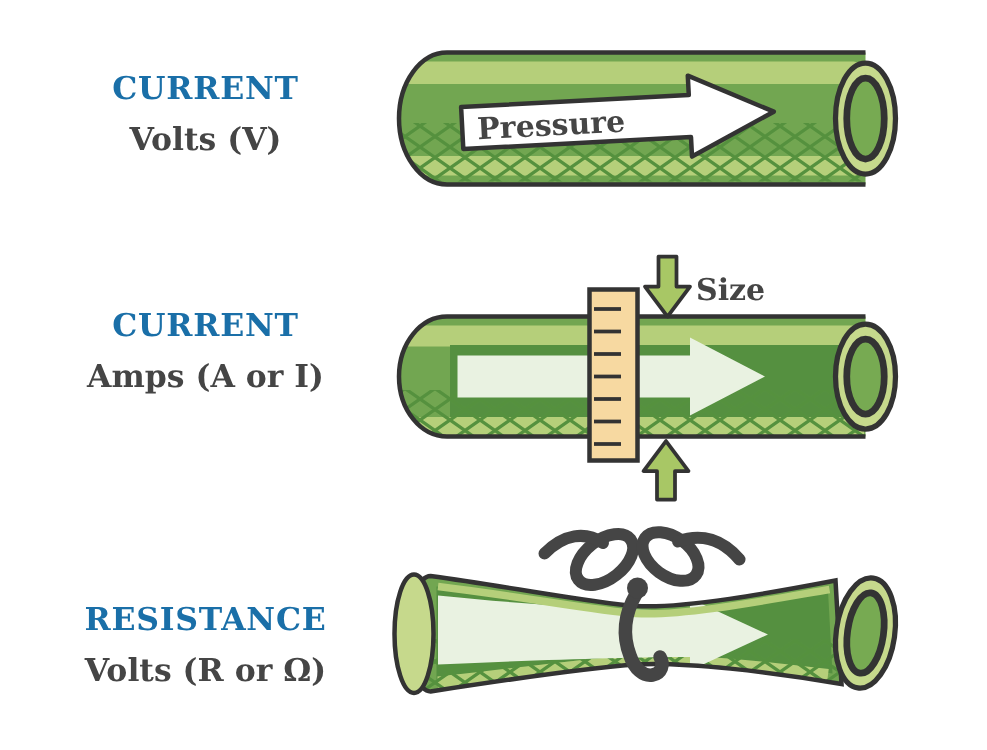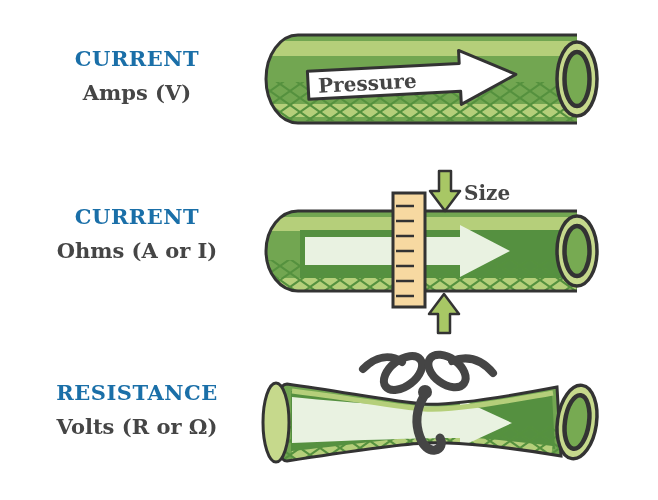--- a/index.html
+++ b/index.html
@@ -121,26 +121,26 @@
         <ellipse class="knot-stroke" stroke-width="8" cx="447" cy="371" rx="21" ry="13" transform="rotate(36 447 371)"></ellipse>
         <path class="knot-stroke" stroke-width="8" d="M 402 362 C 390 354 376 356 363 369"></path>
         <path class="knot-stroke" stroke-width="8" d="M 452 361 C 468 355 482 360 493 373"></path>
         <circle cx="425" cy="392" r="7" fill="var(--knot)"></circle>
       </g>
     </g>
   </svg>
 
   <div class="label-block" style="top:46px">
     <div class="heading">CURRENT</div>
-    <div class="subtitle">Amps (V)</div>
+    <div class="subtitle">Volts (V)</div>
   </div>
 
   <div class="label-block" style="top:204px">
     <div class="heading">CURRENT</div>
-    <div class="subtitle">Ohms (A or I)</div>
+    <div class="subtitle">Amps (A or I)</div>
   </div>
 
-  <div class="label-block" style="top:380px">
+  <div class="label-block" style="top:400px">
     <div class="heading">RESISTANCE</div>
     <div class="subtitle">Volts (R or Ω)</div>
   </div>
 
 </div>
 
 </body></html>

